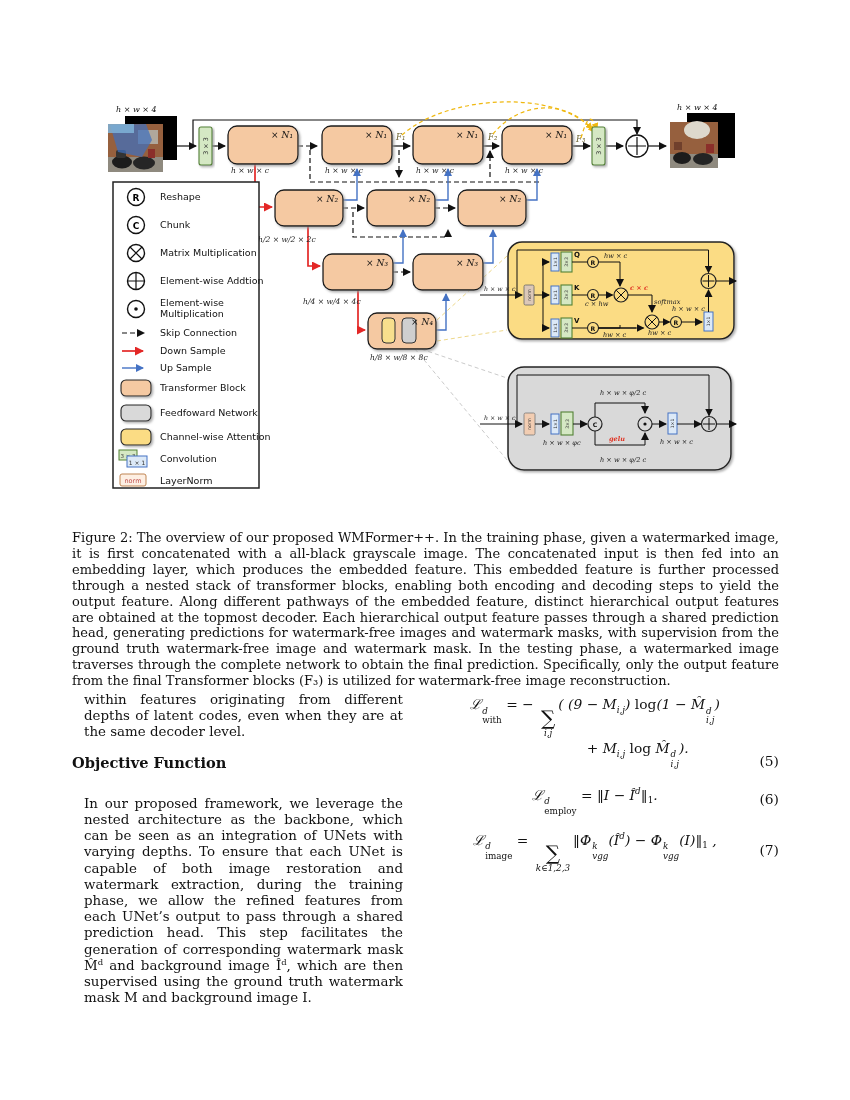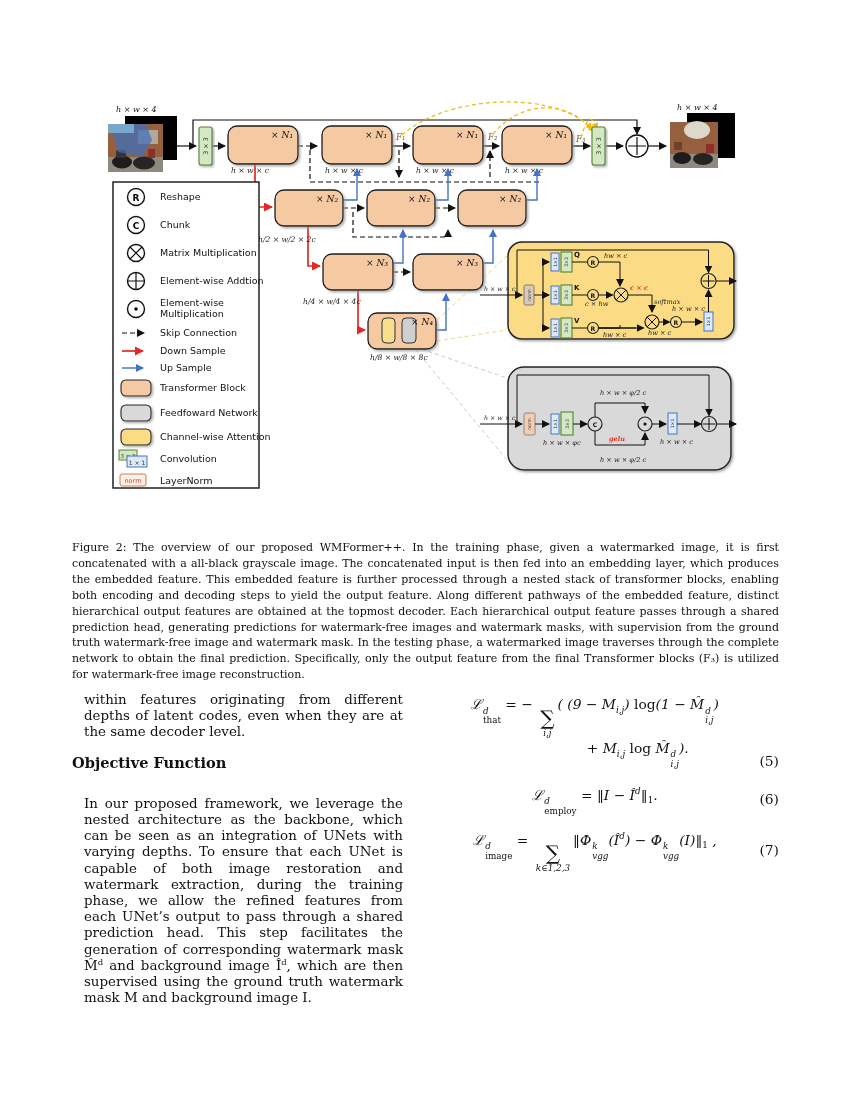--- a/index.html
+++ b/index.html
@@ -26,21 +26,21 @@
   .pln{stroke:#111;stroke-width:1;fill:none}
   .lnr{stroke:#E32726;stroke-width:1.7;fill:none}
   .lnb{stroke:#4472C4;stroke-width:1.4;fill:none}
   .lny{stroke:#EFB810;stroke-width:1.2;fill:none;stroke-dasharray:4 3}
   .cally{stroke:#E9CD6C;stroke-width:1;fill:none;stroke-dasharray:4 3;opacity:.8}
   .callg{stroke:#C4C4C4;stroke-width:1;fill:none;stroke-dasharray:4 3;opacity:.9}
   .convg{fill:#D5E8C4;stroke:#538135;stroke-width:1.1}
   .convb{fill:#DCE9F7;stroke:#4472C4;stroke-width:1}
   .opc{fill:#fff;stroke:#111;stroke-width:1.3}
   
-  .caption{position:absolute;left:72px;top:529px;width:707px;font-size:11px;line-height:15.9px;
+  .caption{position:absolute;left:72px;top:517px;width:707px;font-size:13px;line-height:15.9px;
            text-align:justify;}
   .col{position:absolute;top:680px;font-size:13.4px;line-height:16.2px;text-align:justify;}
   .col-left{left:72px;width:343px;}
   .col-right{left:436px;width:343px;padding-top:12px;}
   .col p{margin:12px;}
   .col p.ind{text-indent:13px;}
   .col h3{font-size:14.6px;margin:14px 0 25px 0;font-family:"DejaVu Serif","Liberation Serif",serif;}
   
   .eq{display:flex;font-size:13.8px;font-style:italic;font-family:"DejaVu Serif","Liberation Serif",serif;}
   .eq .eq-body{flex:1;text-align:center;}
@@ -389,21 +389,21 @@
   <h3>Objective Function</h3>
   <p>In our proposed framework, we leverage the nested architecture as the backbone, which can be seen as an integration of UNets with varying depths. To ensure that each UNet is capable of both image restoration and watermark extraction, during the training phase, we allow the refined features from each UNet’s output to pass through a shared prediction head. This step facilitates the generation of corresponding watermark mask M̂ᵈ and background image Îᵈ, which are then supervised using the ground truth watermark mask M and background image I.</p>
 </div>
 
 <div class="col col-right">
   <div class="eq flexend" id="eq5">
     <div class="eq-body">
       <div class="eq-line">
         <span>ℒ</span><span class="ss">
               <span class="it">d</span>
-              <span>that</span>
+              <span>with</span>
             </span>
         <span class="rm">= −</span>
         <span class="sum">
               <span class="sum-sym">∑</span>
               <span class="sum-lim">i,j</span>
             </span><span>( (9 − M</span><sub>i,j</sub><span>) </span><span class="rm">log</span><span>(1 − </span><span>M̂</span><span class="ss">
               <span class="it">d</span>
               <span class="it">i,j</span>
             </span><span>)</span>
       </div>

